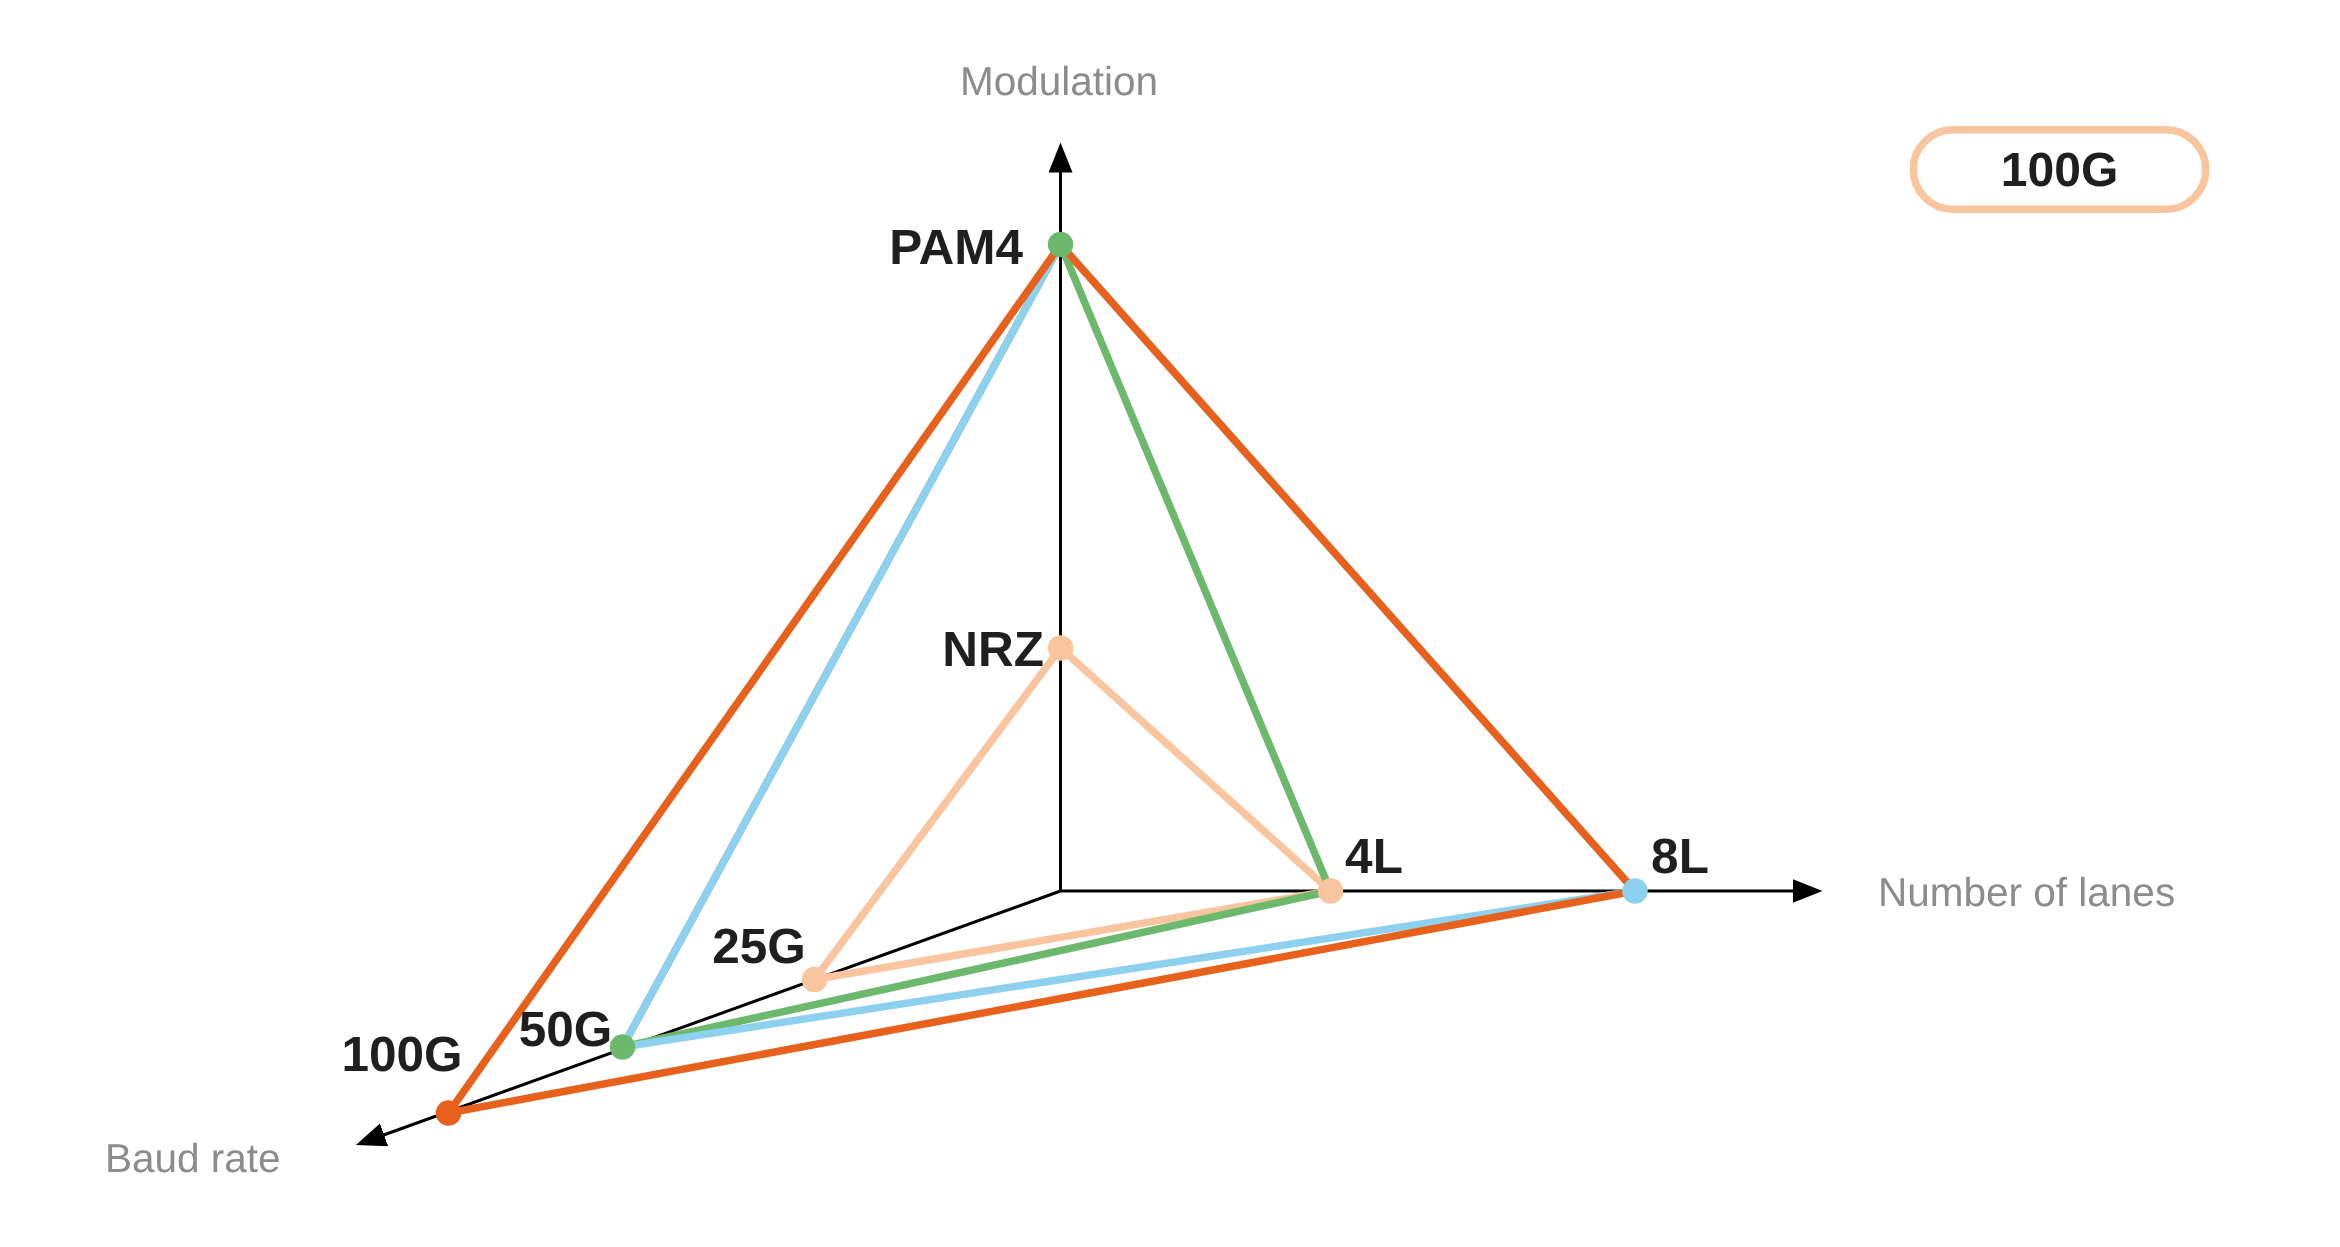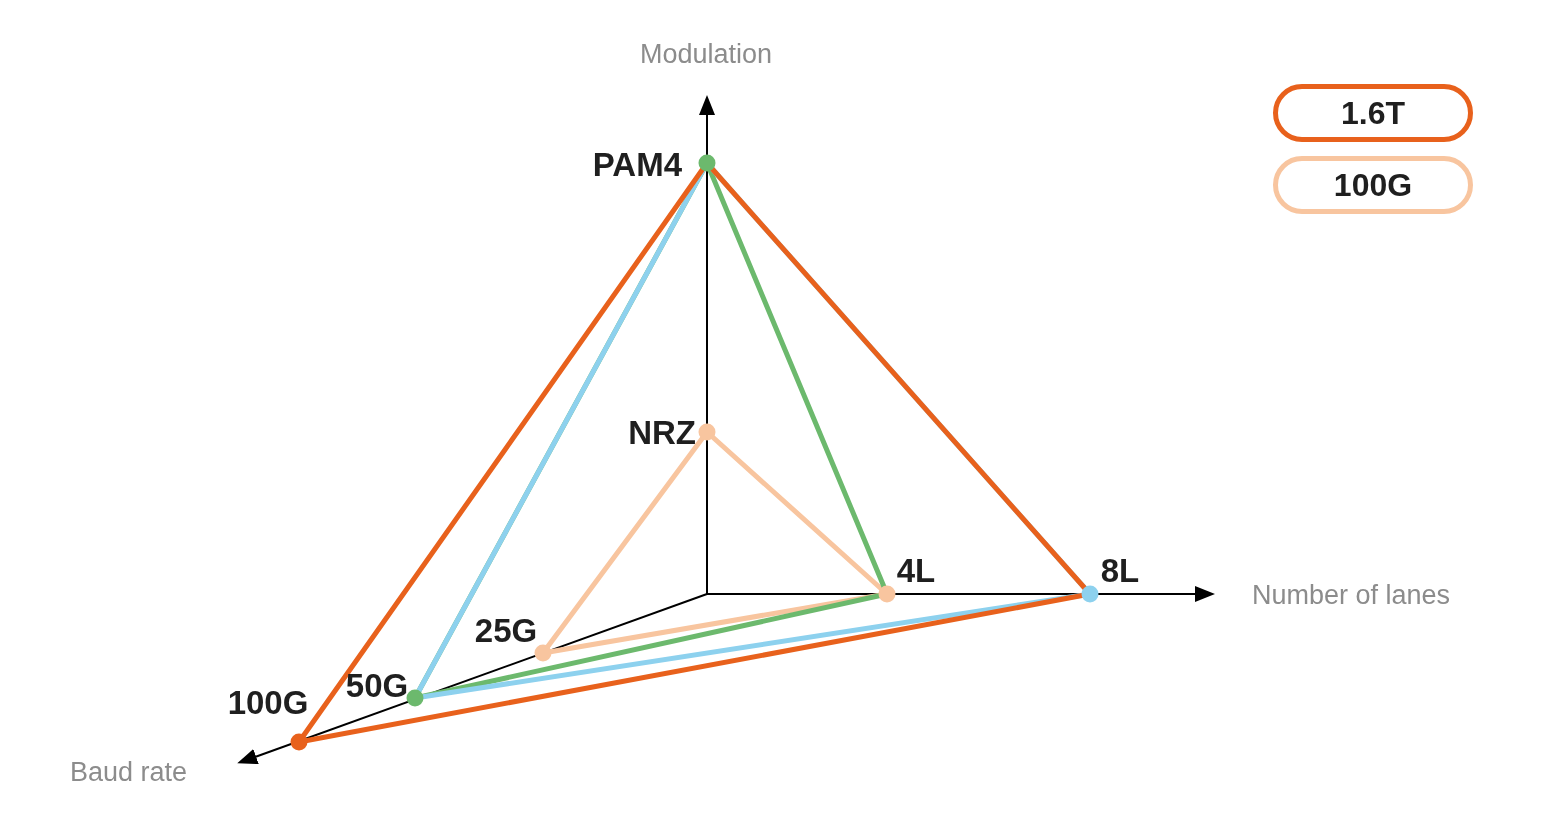--- a/index.html
+++ b/index.html
@@ -97,21 +97,18 @@
         <text x="268" y="714" text-anchor="middle" class="tick-label">100G</text>
       </g>
 
     <text class="axis-title" x="706" y="63" text-anchor="middle">Modulation</text>
     <text class="axis-title" x="1252" y="604" text-anchor="start">Number of lanes</text>
     <text class="axis-title" x="70" y="781" text-anchor="start">Baud rate</text>
   </svg>
 
   
   <div class="legend">
-    <div class="legend-pill" style="border-color: rgb(232, 97, 28);">
-      <span>1.6T</span>
-    </div>
     <div class="legend-pill" style="border-color: rgb(248, 197, 159);">
       <span>100G</span>
     </div>
   </div>
 
 </div>
 
 </body></html>

